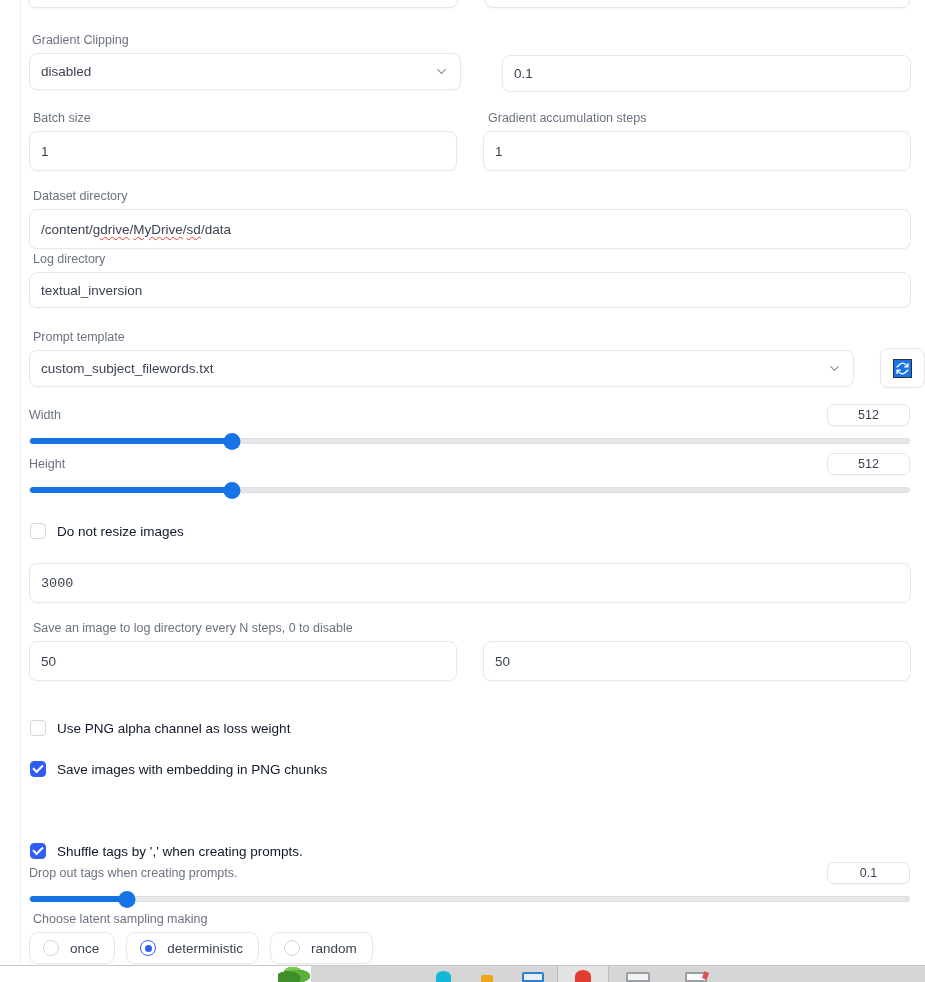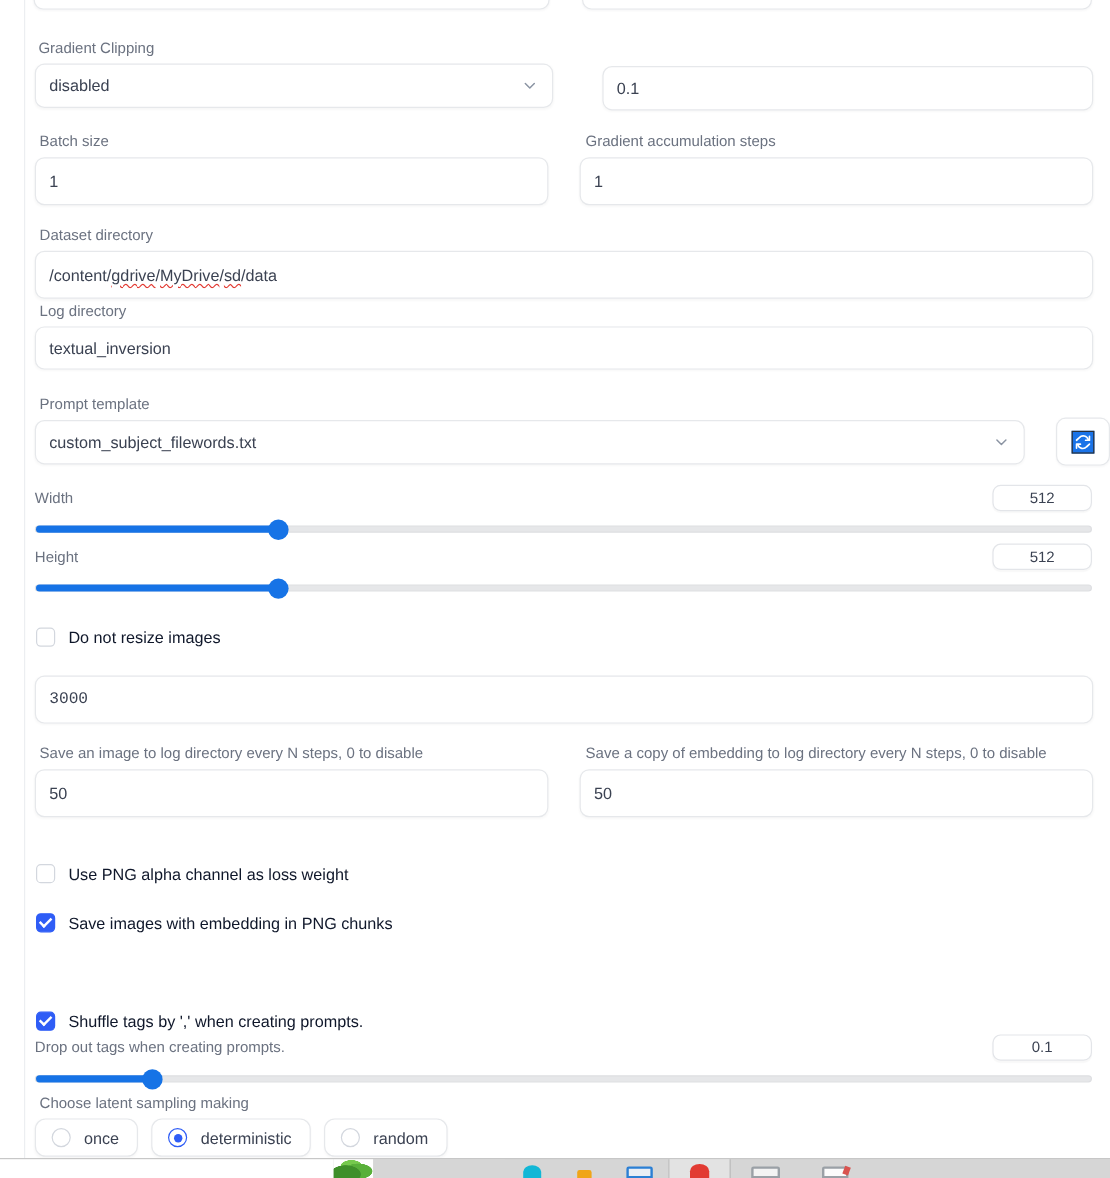--- a/index.html
+++ b/index.html
@@ -258,21 +258,20 @@
   <div class="lbl" style="position:absolute;left:33px;top:542px;margin-top:21px;">Max steps</div>
   <div class="field" style="position:absolute;left:29px;top:563px;width:882px;height:40px;font-family:Liberation Mono, monospace;">
     <span>3000</span>
   </div>
 
   <div class="lbl" style="position:absolute;left:33px;top:620px;">Save an image to log directory every N steps, 0 to disable</div>
   <div class="field" style="position:absolute;left:29px;top:641px;width:428px;height:40px;">
     <span>50</span>
   </div>
 
-  <div class="lbl" style="position:absolute;left:488px;top:620px;">Save a copy of embedding to log directory every N steps, 0 to disable</div>
   <div class="field" style="position:absolute;left:483px;top:641px;width:428px;height:40px;">
     <span>50</span>
   </div>
 
   <div class="cbrow" style="left:30px;top:720px;">
     <span class="cbox"></span>
     <span class="cblabel">Use PNG alpha channel as loss weight</span>
   </div>
 
   <div class="cbrow" style="left:30px;top:761px;">

